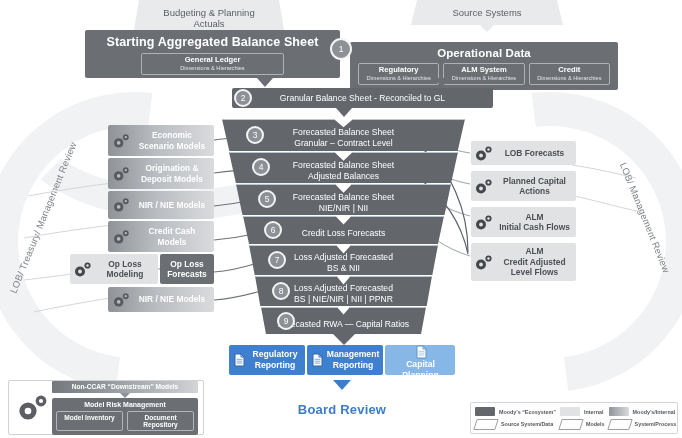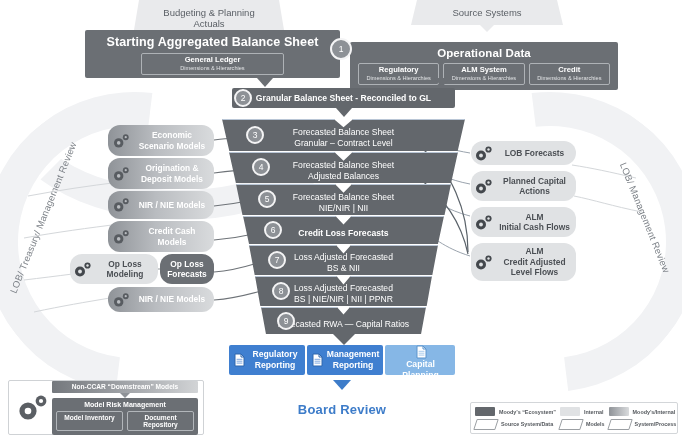--- a/index.html
+++ b/index.html
@@ -77,21 +77,21 @@
   
   .frow{
     background:#63676c;color:#fff;display:flex;align-items:center;
     justify-content:center;text-align:center;font-size:8.6px;
     line-height:1.28;
     border-top:1px solid #b9c6d6;
   }
 
   
   .mbox{
-    display:flex;align-items:center;border-radius:12px;
+    display:flex;align-items:center;border-radius:2px;
     font-size:8.4px;line-height:1.25;text-align:center;
   }
   .mbox .lbl{flex:1;padding:0 4px 0 0;}
   .mbox-grad{
     background:linear-gradient(90deg,#8f9398 0%,#b9bcc0 45%,#d9dbdd 100%);
     color:#ffffff;font-weight:bold;
   }
   .mbox-light{background:#e0e2e4;color:#4b4f54;font-weight:bold;}
   .mbox-dark{background:#6b6f74;color:#fff;font-weight:bold;}
 
@@ -241,21 +241,21 @@
         <div class="s2">Dimensions &amp; Hierarchies</div>
       </div>
     </div>
   </div>
   <div class="abs" style="left:434px;top:78px;">
     <div class="caret-dn"></div>
   </div>
 
   <div class="abs badge" style="left:330px;top:38px;width:22px;height:22px;">1</div>
 
-  <div class="abs frow" style="left:232px;top:88px;width:223px;height:20px;border-radius:2px;border-top:none;font-weight:bold;">
+  <div class="abs frow" style="left:232px;top:88px;width:261px;height:20px;border-radius:2px;border-top:none;">
     <span>Granular Balance Sheet - Reconciled to GL</span>
   </div>
   <div class="abs badge" style="left:234px;top:89px;width:18px;height:18px;">2</div>
   <div class="abs" style="left:336px;top:108px;width:16px;height:9px;background:#63676c;
        clip-path:polygon(0 0,100% 0,50% 100%);"></div>
 
   <div class="abs frow" style="left:222px;top:119px;width:243px;height:32px;
        clip-path:polygon(0 0,46% 0,50% 26%,54% 0,100% 0,97% 100%,3% 100%);">
     <div style="padding-top:5px;">
       <div>Forecasted Balance Sheet</div>
@@ -277,21 +277,21 @@
        clip-path:polygon(0 0,46% 0,50% 28%,54% 0,100% 0,97% 100%,3% 100%);">
     <div style="padding-top:5px;">
       <div>Forecasted Balance Sheet</div>
       <div>NIE/NIR | NII</div>
     </div>
   </div>
   <div class="abs badge" style="left:258px;top:190px;width:18px;height:18px;">5</div>
 
   <div class="abs frow" style="left:243px;top:216px;width:201px;height:28px;
        clip-path:polygon(0 0,46% 0,50% 30%,54% 0,100% 0,97% 100%,3% 100%);">
-    <div style="padding-top:6px;font-weight:bold;">
+    <div style="padding-top:6px;">
       <div>Credit Loss Forecasts</div>
     </div>
   </div>
   <div class="abs badge" style="left:264px;top:221px;width:18px;height:18px;">6</div>
 
   <div class="abs frow" style="left:249px;top:245px;width:189px;height:30px;
        clip-path:polygon(0 0,46% 0,50% 28%,54% 0,100% 0,97% 100%,3% 100%);">
     <div style="padding-top:5px;">
       <div>Loss Adjusted Forecasted</div>
       <div>BS &amp; NII</div>

